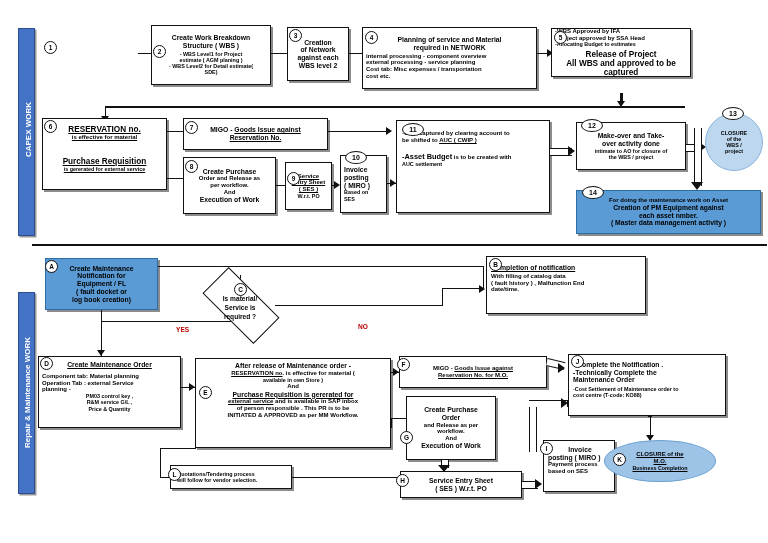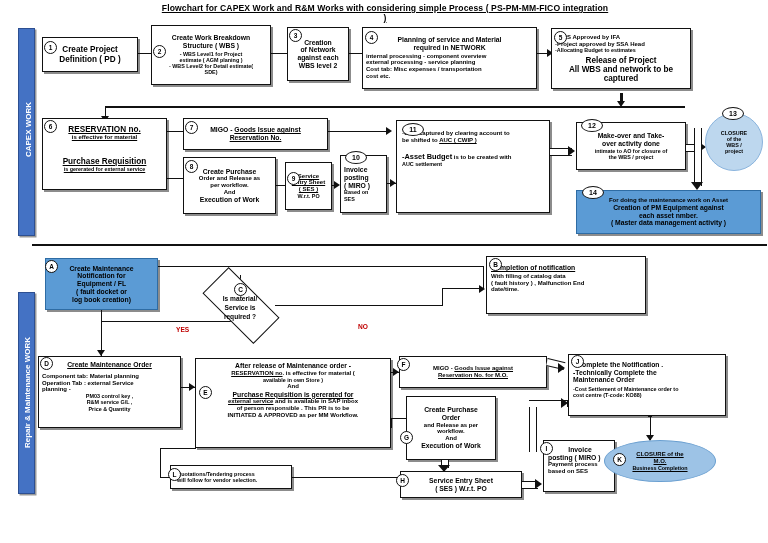--- a/index.html
+++ b/index.html
@@ -94,34 +94,29 @@
   .sep{position:absolute;background:#111;height:1.6px;}
   .arrow{position:absolute;width:0;height:0;}
   .ar-down{border-left:4px solid transparent;border-right:4px solid transparent;border-top:6px solid #111;}
   .ar-right{border-top:4px solid transparent;border-bottom:4px solid transparent;border-left:6px solid #111;}
 </style>
 </head>
 <body>
 
 <div id="canvas">
 
-  <div class="ttl" style="left:160px;top:3px;width:450px;">Flowchart for CAPEX Work and  R&amp;M Works with considering simple  Process ( PS-PM-MM-FICO integration )</div>
 
   <div class="sep" style="left:32px;top:244px;width:735px;"></div>
 
   <div class="band" style="left:18px;top:28px;width:15px;height:206px;"></div>
   <div class="bandlabel" style="left:-20px;top:125px;width:96px;text-align:center;transform:rotate(-90deg);">CAPEX WORK</div>
 
   <div class="band" style="left:18px;top:292px;width:15px;height:200px;"></div>
   <div class="bandlabel" style="left:-33px;top:388px;width:120px;text-align:center;transform:rotate(-90deg);">Repair &amp; Maintenance  WORK</div>
 
-  <div class="node box" style="left:42px;top:37px;width:96px;height:35px;">
-    <div class="t1">Create Project</div>
-    <div class="t1">Definition ( PD )</div>
-  </div>
   <div class="tag sm" style="left:44px;top:41px;">1</div>
 
   <div class="ln hline" style="left:138px;top:53px;width:13px;"></div>
 
   <div class="node box" style="left:151px;top:25px;width:120px;height:60px;">
     <div class="t2">Create  Work Breakdown</div>
     <div class="t2">Structure ( WBS )</div>
     <div class="t4" style="margin-top:1px;">- WBS Level1 for Project</div>
     <div class="t4">estimate ( AGM planing )</div>
     <div class="t4">- WBS Level2 for Detail estimate(</div>
@@ -149,28 +144,28 @@
       <div class="t3">external processing - service planning</div>
       <div class="t3">Cost tab:  Misc expenses / transportation</div>
       <div class="t3">cost etc.</div>
     </div>
   </div>
   <div class="tag sm" style="left:365px;top:31px;">4</div>
 
   <div class="ln hline" style="left:537px;top:53px;width:13px;"></div>
   <div class="arrow ar-right" style="left:547px;top:49px;"></div>
 
-  <div class="node box" style="left:551px;top:28px;width:140px;height:61px;">
+  <div class="node box" style="left:551px;top:28px;width:140px;height:49px;">
     <div style="align-self:flex-start;text-align:left;">
       <div class="t3">-WBS Approved by IFA</div>
       <div class="t3">-Project approved by SSA Head</div>
       <div class="t4">-Allocating Budget to estimates</div>
     </div>
     <div class="t1" style="margin-top:2px;">Release of Project</div>
-    <div class="t1">All WBS and network to be</div>
+    <div class="t1">All WBS and approved to be</div>
     <div class="t1">captured</div>
   </div>
   <div class="tag sm" style="left:554px;top:31px;">5</div>
 
   <div class="ln vline" style="left:620px;top:93px;width:3px;height:11px;"></div>
   <div class="arrow ar-down" style="left:617px;top:101px;"></div>
   <div class="ln hline" style="left:105px;top:106px;width:580px;height:1.6px;"></div>
   <div class="ln vline" style="left:105px;top:106px;height:15px;"></div>
   <div class="arrow ar-down" style="left:101px;top:116px;"></div>
 

